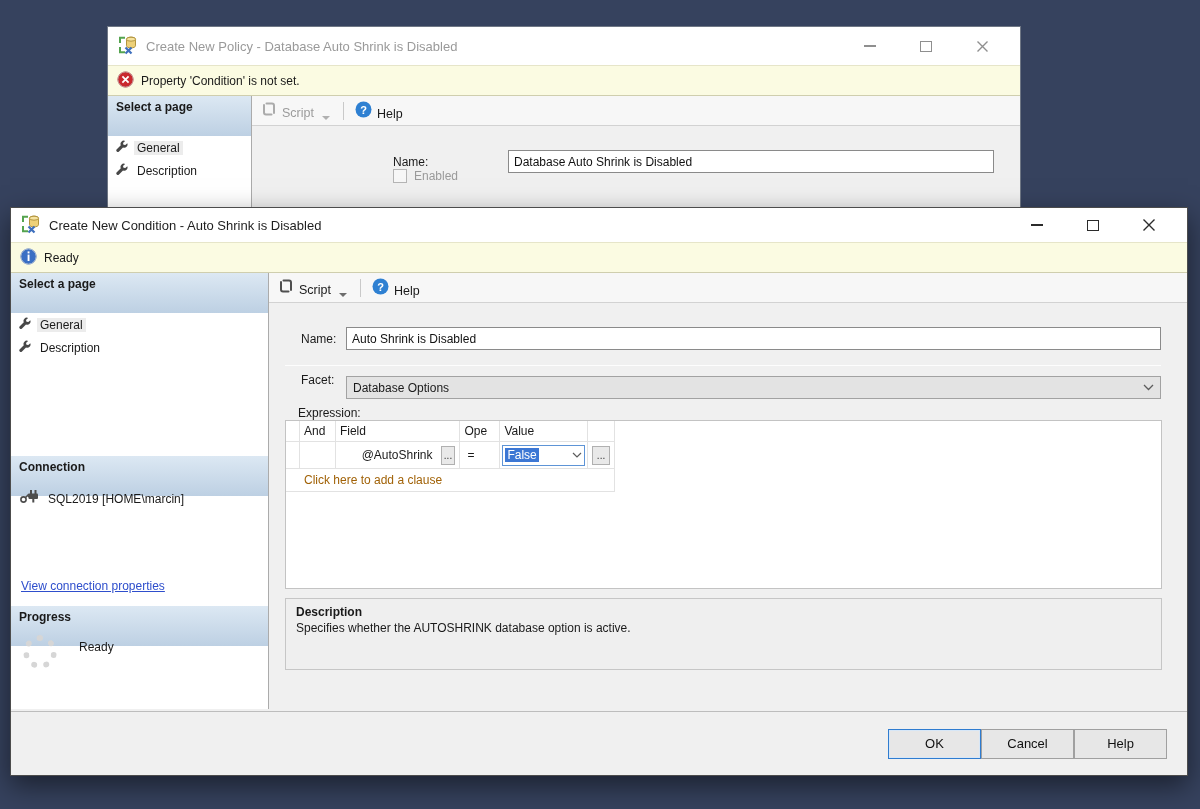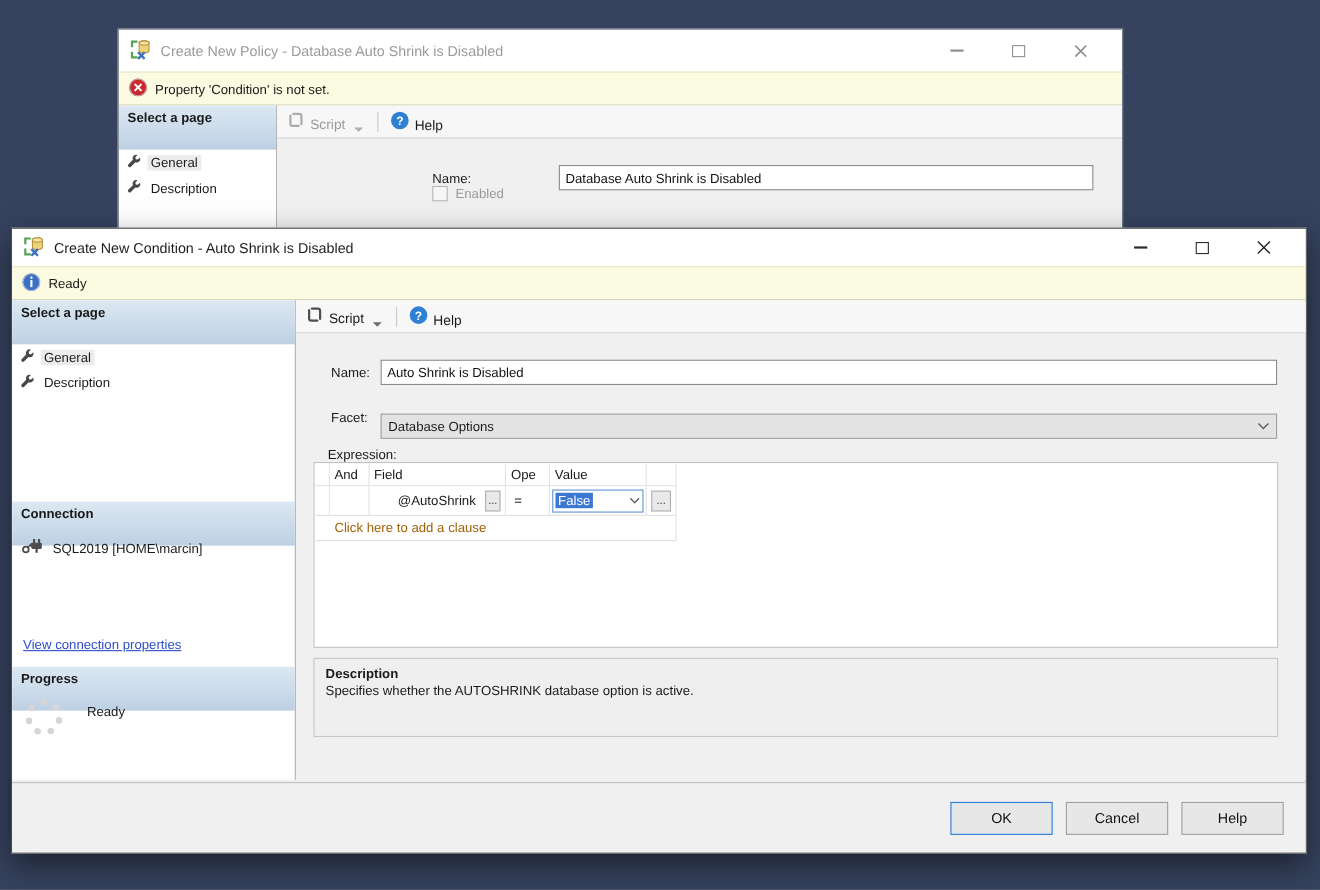--- a/index.html
+++ b/index.html
@@ -86,21 +86,21 @@
   .addclause { height:23px; color:#a16207; display:flex; align-items:center; padding-left:18px;
                border-bottom:1px solid #e2e2e2; width:329px; }
   .chev svg { display:block; }
 
   .help-box { position:absolute; background:#efefef; border:1px solid #c6c6c6; padding:6px 10px; }
   .help-box .ht { font-weight:bold; }
   .help-box .hd { margin-top:2px; }
 
   .footer { position:absolute; left:0; right:0; bottom:0; height:64px; background:#f0f0f0;
             border-top:1px solid #bdbdbd; display:flex; align-items:center; justify-content:flex-end;
-            gap:12px; padding-right:20px; }
+            padding-right:20px; }
   .btn { width:93px; height:30px; background:#e7e7e7; border:1px solid #a0a0a0;
          font-family:"Liberation Sans",sans-serif; font-size:13px; color:#111; }
   .btn.primary { border:1px solid #2f7cd0; box-shadow:inset 0 0 0 1px #d7e7f7; }
 
   .checkbox { width:14px; height:14px; border:1px solid #b5b5b5; background:#f7f7f7; display:inline-block; }
   .chk-row { position:absolute; display:flex; align-items:center; gap:7px; color:#9a9a9a; }
 </style>
 </head>
 <body>
 

